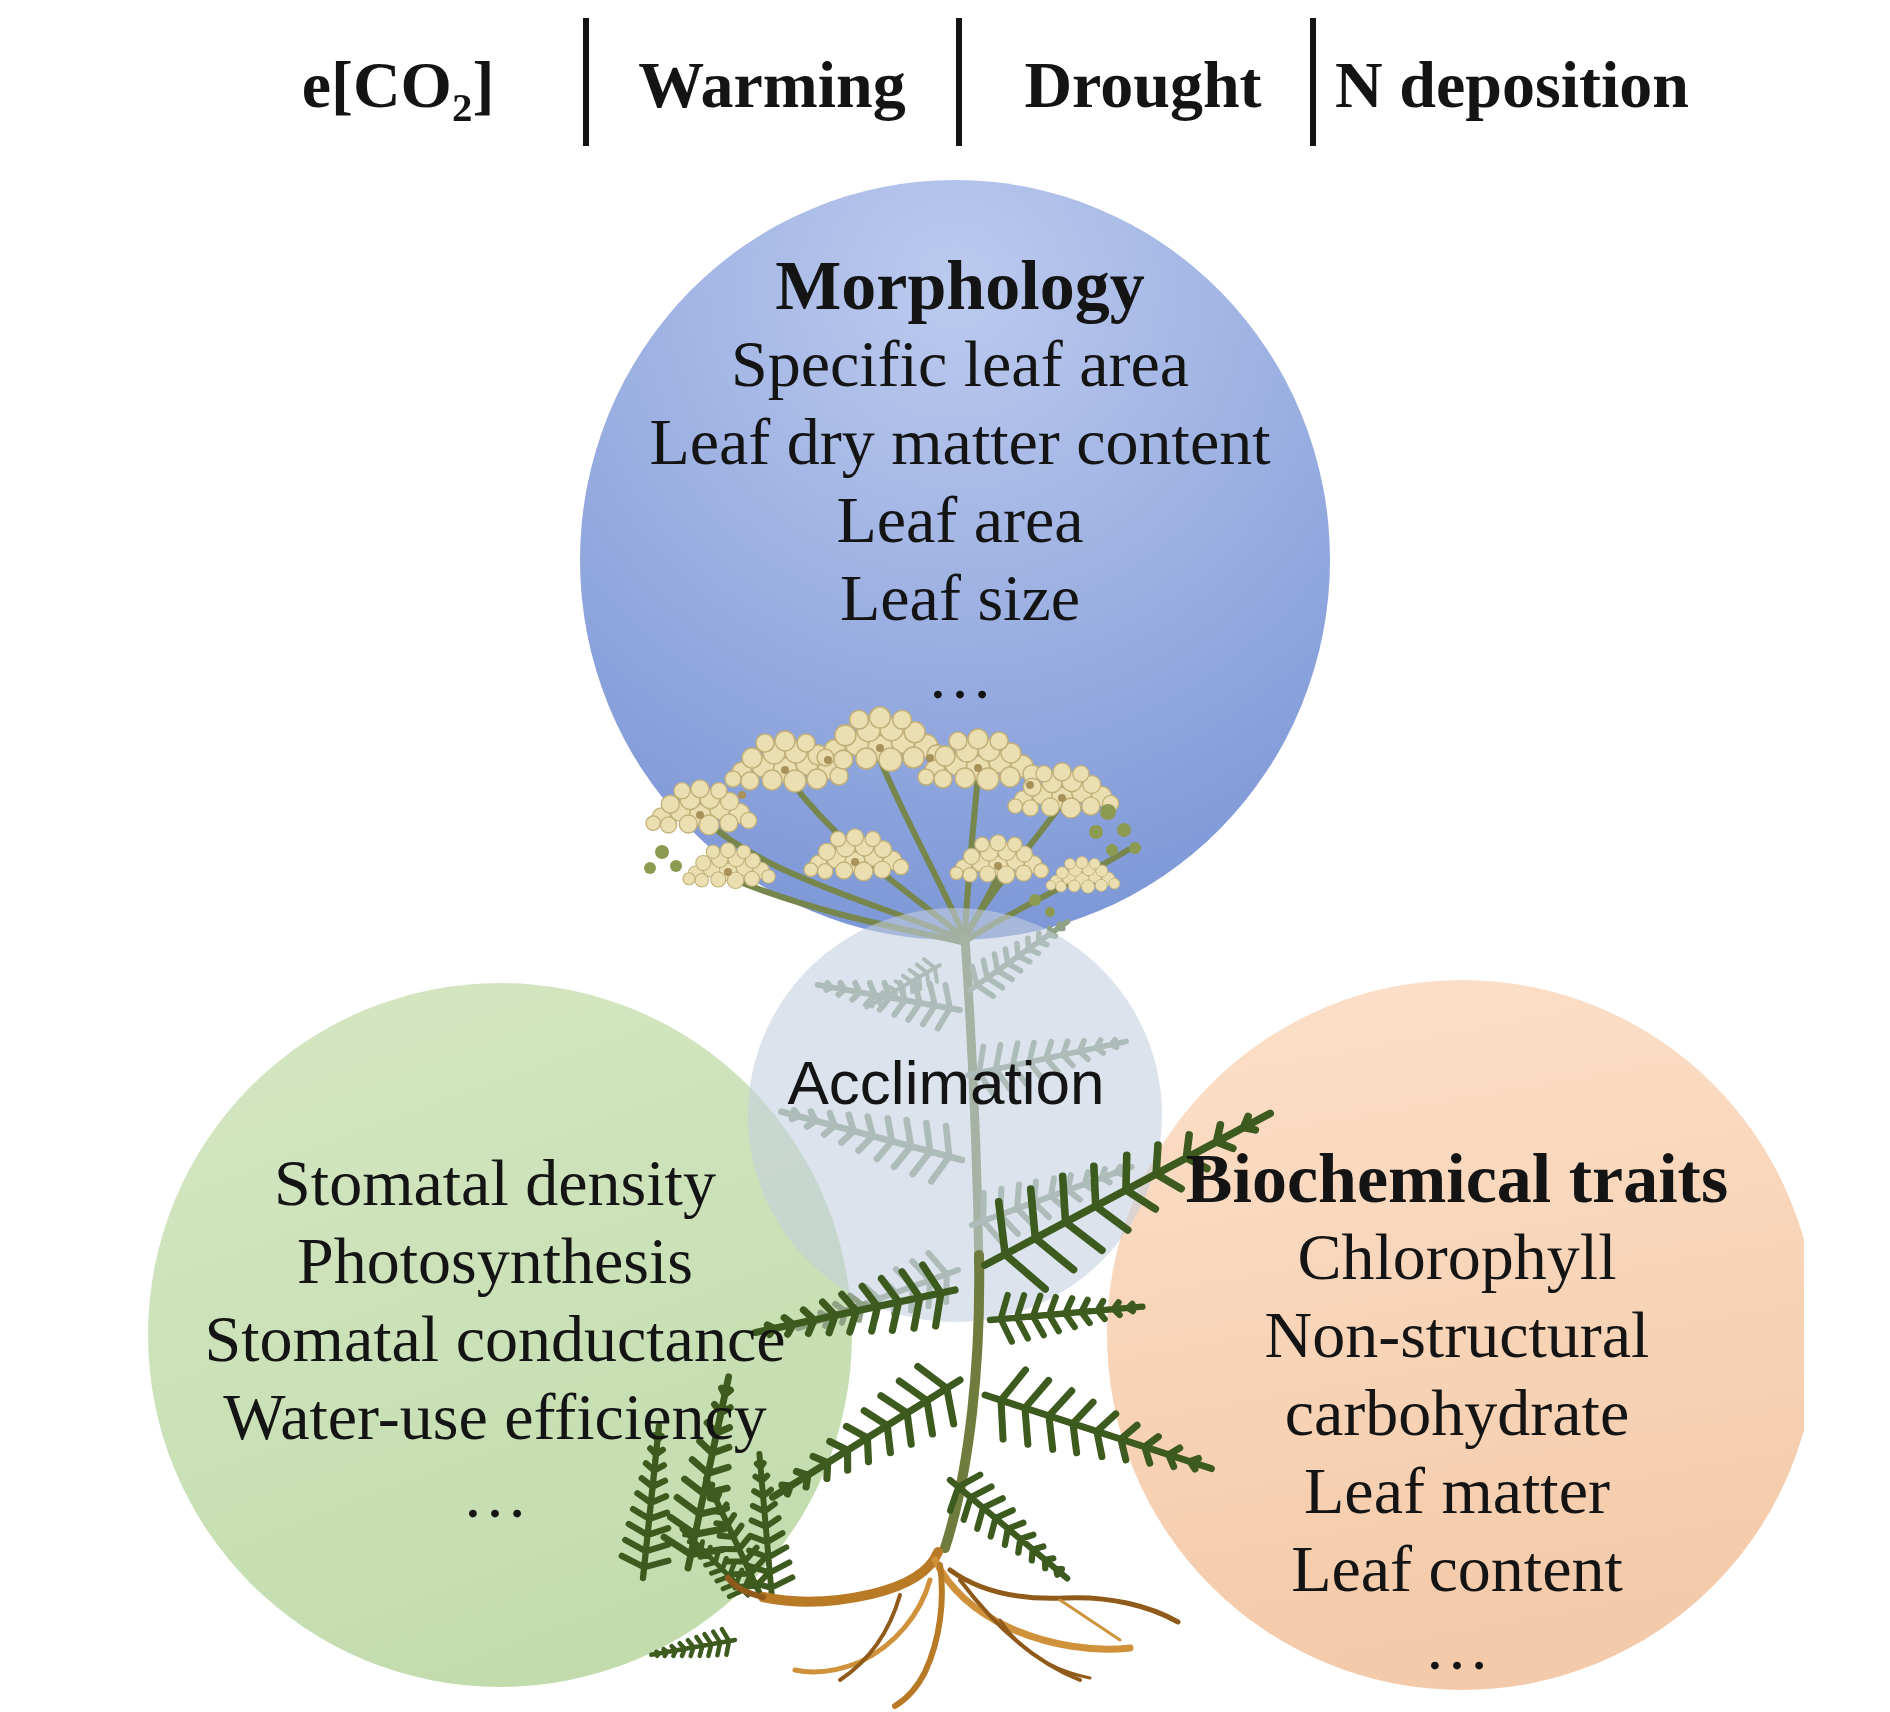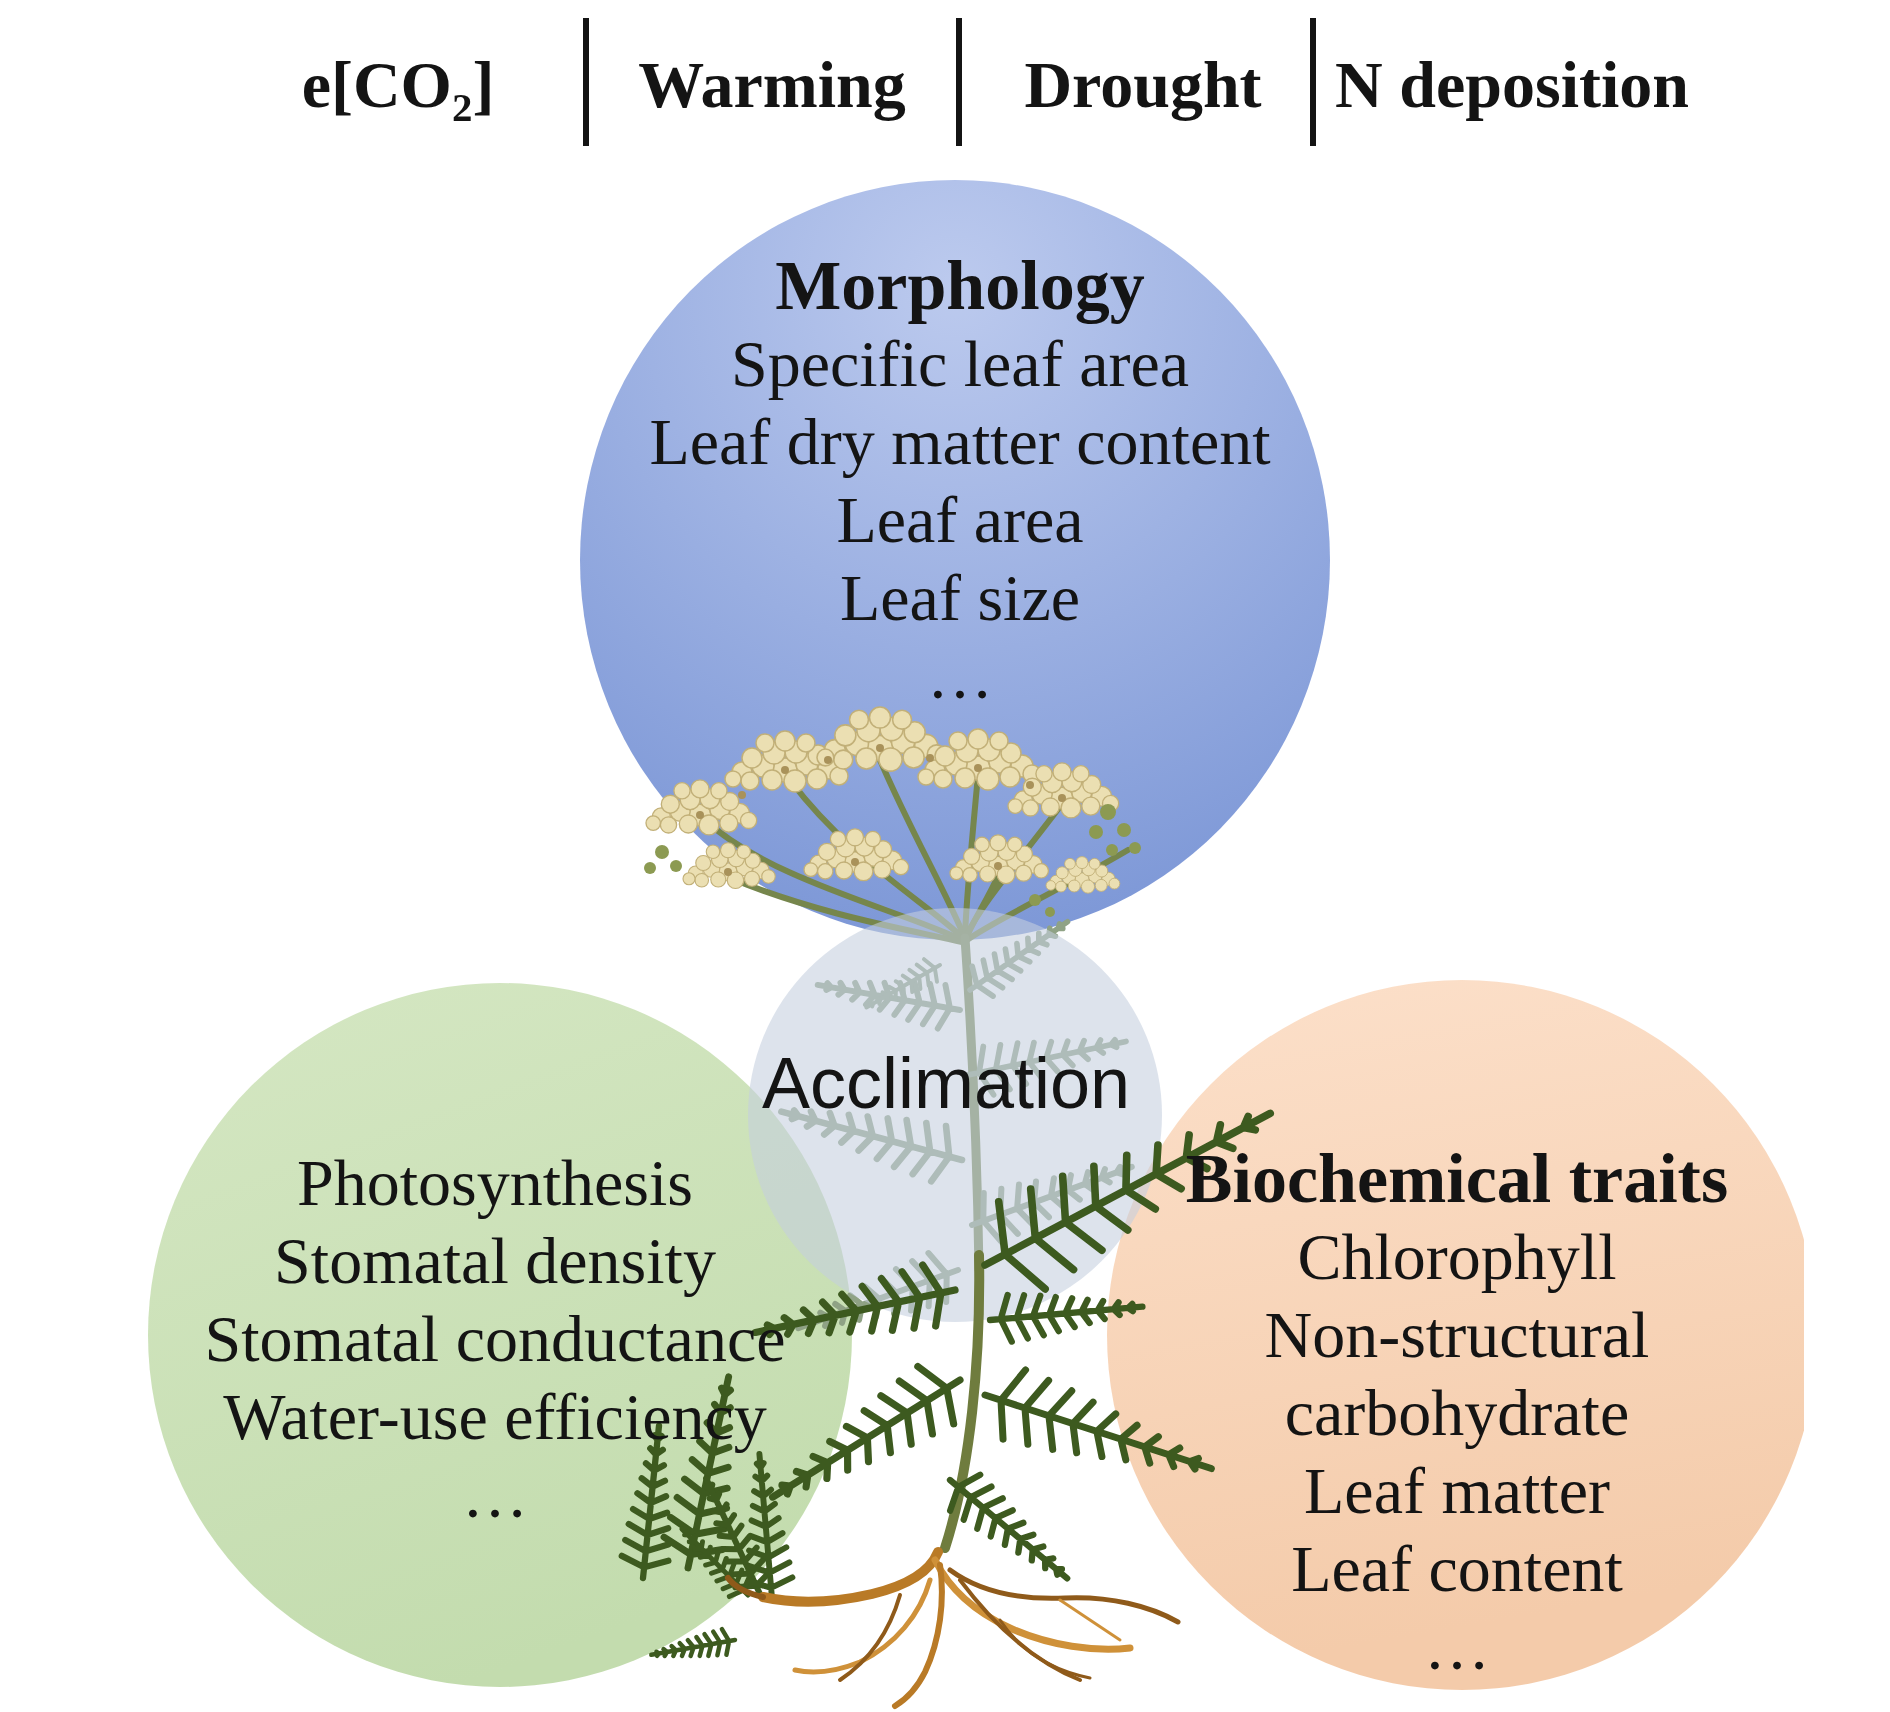--- a/index.html
+++ b/index.html
@@ -53,21 +53,21 @@
     text-align:center;font-size:66px;line-height:78px;
   }
   .vtext .ctitle{font-weight:bold;font-size:70px;}
   .t-morph{left:540px;top:247px;width:840px;}
   .t-phys{left:115px;top:1144px;width:760px;}
   .t-bio{left:1137px;top:1124px;width:640px;margin-top:16px;}
   .t-accl{
     position:absolute;z-index:5;
     left:646px;top:1048px;width:600px;
     font-family:"Liberation Sans", sans-serif;
-    font-size:72px;line-height:70px;text-align:center;
+    font-size:62px;line-height:70px;text-align:center;
   }
   
   .plant-svg{position:absolute;left:0;top:0;z-index:2;}
   .plant-over{z-index:4;}
 </style>
 </head>
 <body>
 
 <div class="canvas">
 
@@ -216,22 +216,22 @@
   <div class="vtext t-morph">
     <div class="ctitle">Morphology</div>
     <div class="citem">Specific leaf area</div>
     <div class="citem">Leaf dry matter content</div>
     <div class="citem">Leaf area</div>
     <div class="citem">Leaf size</div>
     <div class="citem">…</div>
   </div>
 
   <div class="vtext t-phys">
+    <div class="citem">Stomatal density</div>
     <div class="citem">Photosynthesis</div>
-    <div class="citem">Stomatal density</div>
     <div class="citem">Stomatal conductance</div>
     <div class="citem">Water-use efficiency</div>
     <div class="citem">…</div>
   </div>
 
   <div class="vtext t-bio">
     <div class="ctitle">Biochemical traits</div>
     <div class="citem">Chlorophyll</div>
     <div class="citem">Non-structural carbohydrate</div>
     <div class="citem">Leaf matter</div>

